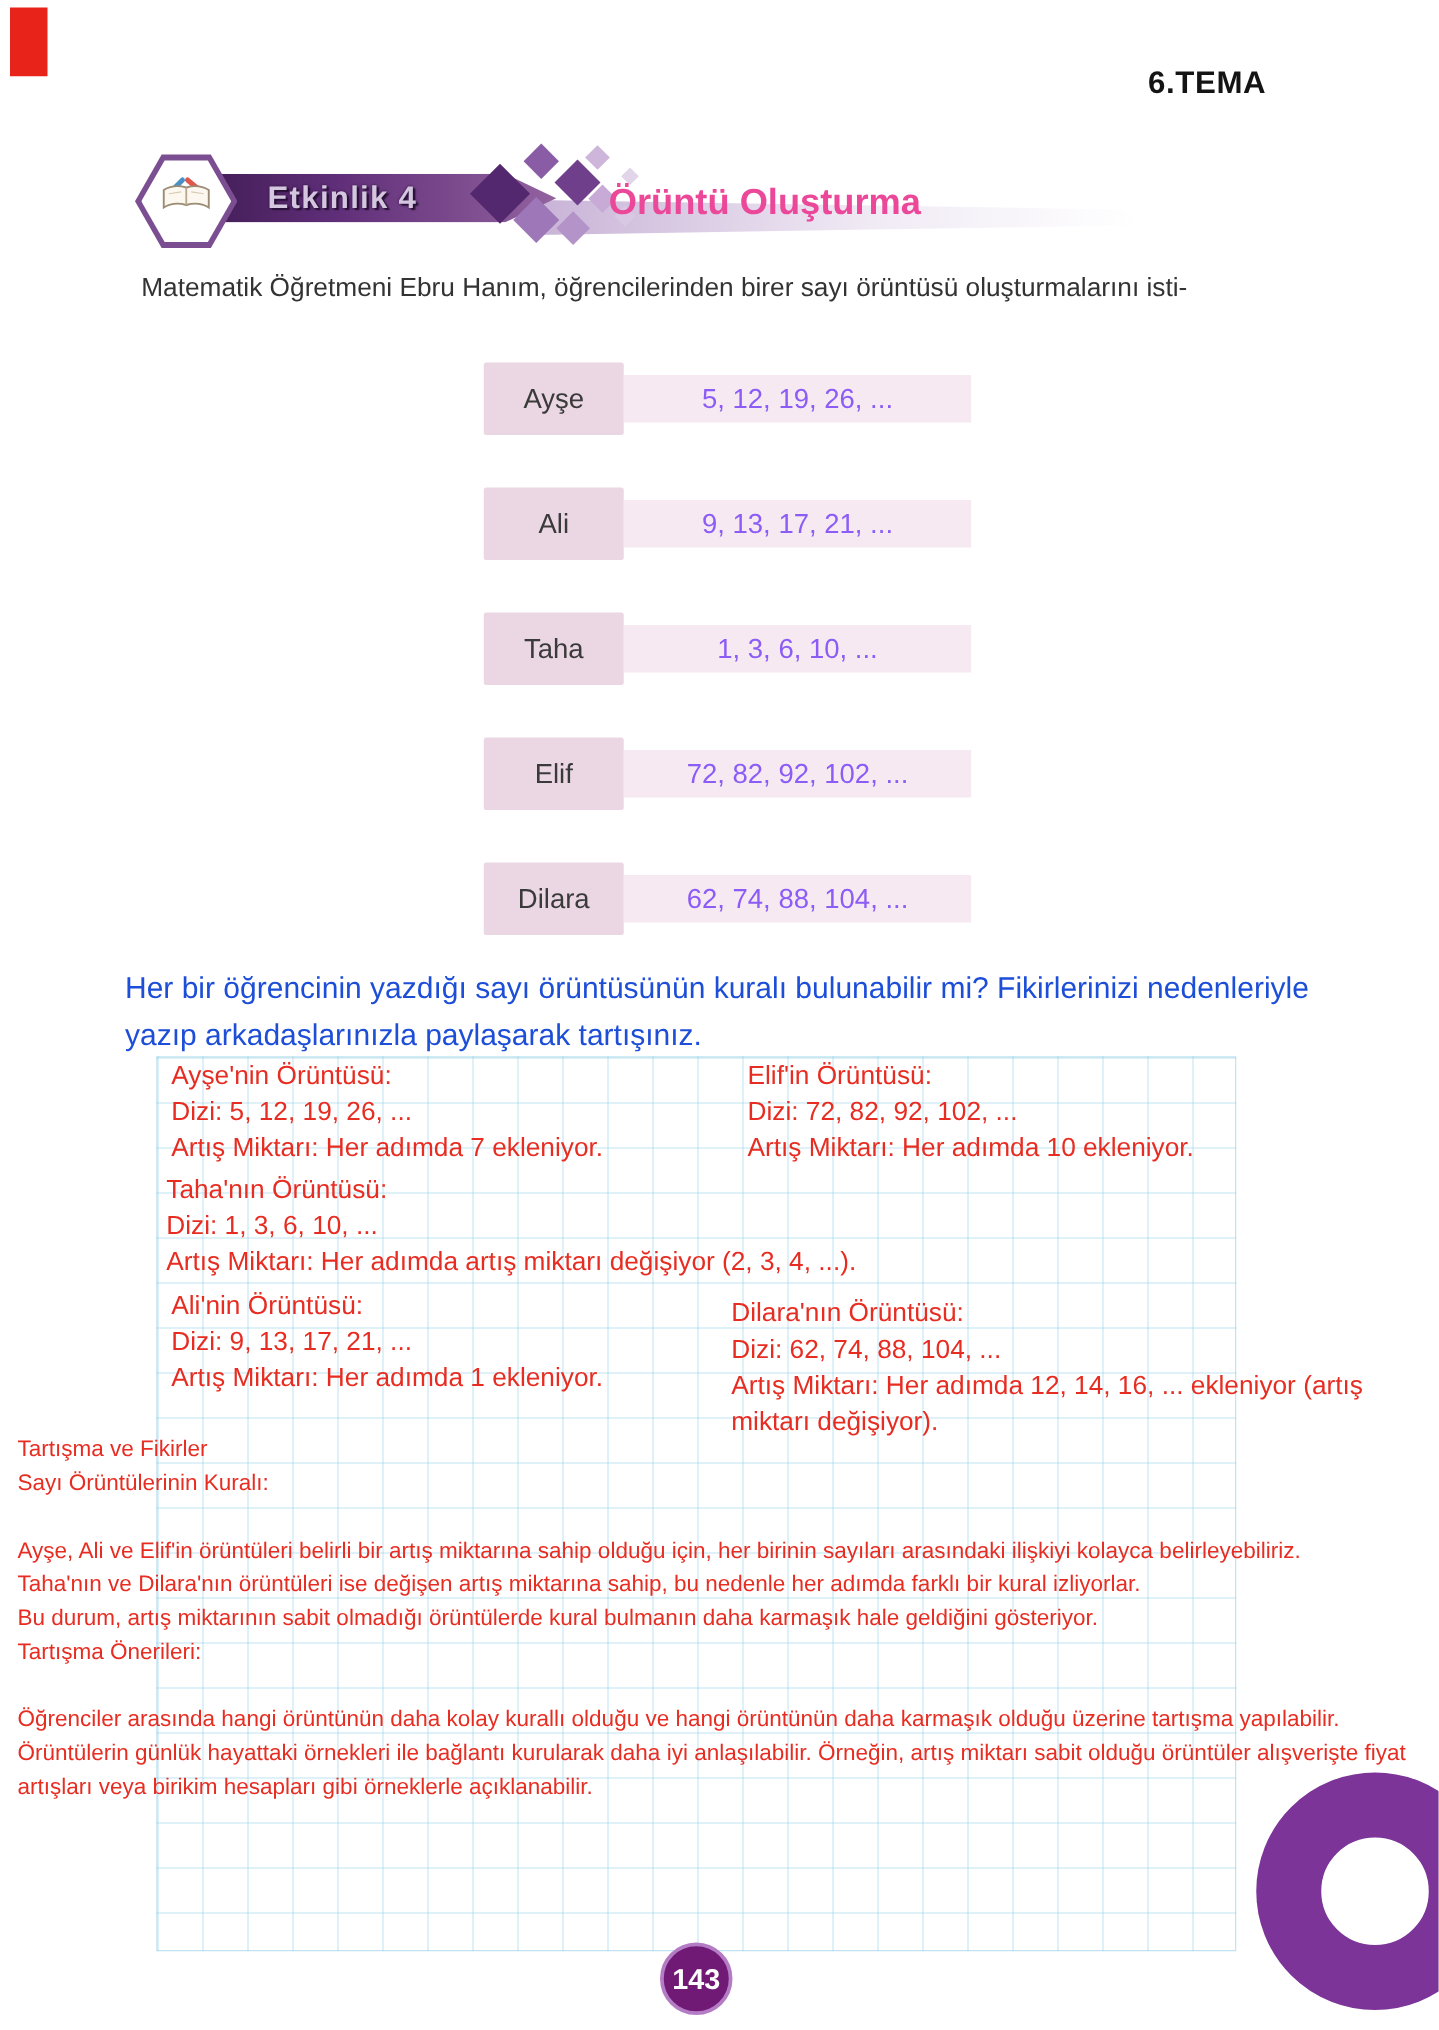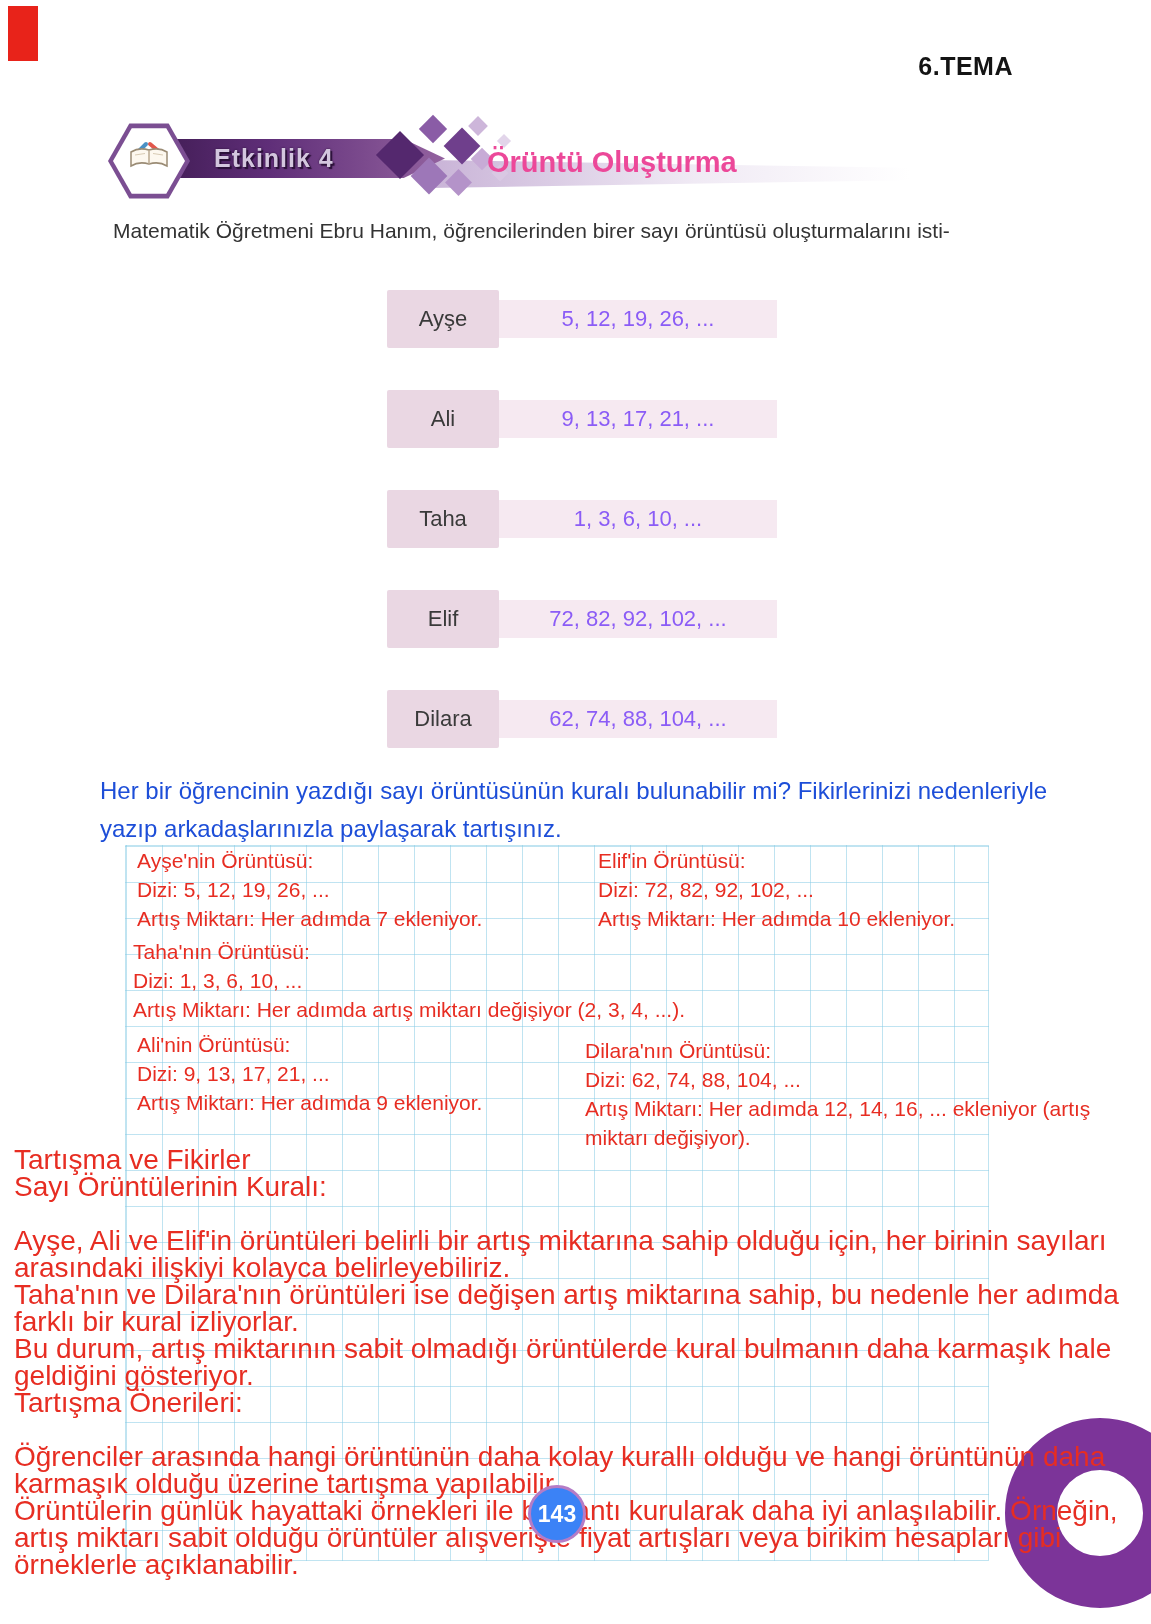--- a/index.html
+++ b/index.html
@@ -62,25 +62,25 @@
 
   
   .hand { position:absolute; color:#e72d22; font-size:21px; line-height:29px; z-index:3; }
   .ans-ayse   { left:137px; top:846px; }
   .ans-elif   { left:598px; top:846px; width:400px; }
   .ans-taha   { left:133px; top:937px; width:730px; }
   .ans-ali    { left:137px; top:1030px; }
   .ans-dilara { left:585px; top:1036px; width:515px; }
 
   .discussion { position:absolute; left:14px; top:1146px; width:1120px; color:#e72d22;
-    font-size:28px; line-height:27px; z-index:3; }
+    font-size:18px; line-height:27px; z-index:3; }
   .discussion .gap { margin-top:27px; }
 
-  .page-badge { position:absolute; left:528px; top:1485px; width:58px; height:58px; border-radius:50%;
-    background:#3b82f6; border:3px solid #b57cc6; color:#ffffff; font-size:23px; font-weight:bold;
+  .page-badge { position:absolute; left:528px; top:1554px; width:58px; height:58px; border-radius:50%;
+    background:#701a75; border:3px solid #b57cc6; color:#ffffff; font-size:23px; font-weight:bold;
     display:flex; align-items:center; justify-content:center; z-index:6; }
 
   .corner-ring { position:absolute; left:1005px; top:1418px; width:190px; height:190px;
     border-radius:50%; border:52px solid #7c3499; background:#ffffff; z-index:2; }
 </style>
 </head>
 <body>
 
 <div class="page">
 
@@ -165,21 +165,21 @@
 
   <div class="hand ans-taha">
     <div>Taha'nın Örüntüsü:</div>
     <div>Dizi: 1, 3, 6, 10, ...</div>
     <div>Artış Miktarı: Her adımda artış miktarı değişiyor (2, 3, 4, ...).</div>
   </div>
 
   <div class="hand ans-ali">
     <div>Ali'nin Örüntüsü:</div>
     <div>Dizi: 9, 13, 17, 21, ...</div>
-    <div>Artış Miktarı: Her adımda 9 ekleniyor.</div>
+    <div>Artış Miktarı: Her adımda 1 ekleniyor.</div>
   </div>
 
   <div class="hand ans-dilara">
     <div>Dilara'nın Örüntüsü:</div>
     <div>Dizi: 62, 74, 88, 104, ...</div>
     <div>Artış Miktarı: Her adımda 12, 14, 16, ... ekleniyor (artış miktarı değişiyor).</div>
   </div>
 
   <div class="discussion">
     <div>Tartışma ve Fikirler</div>

